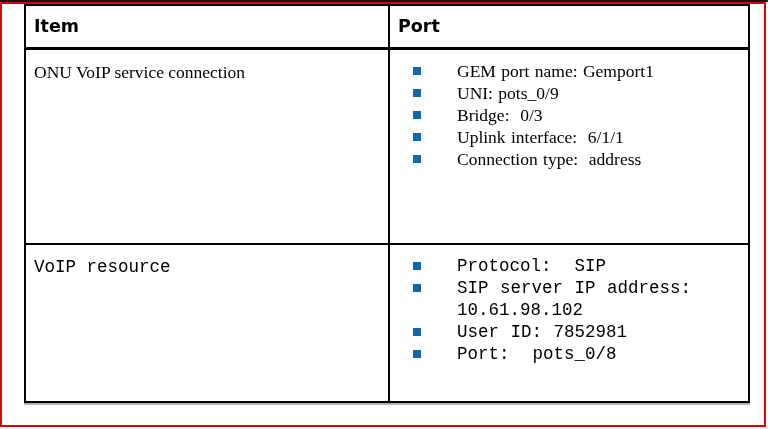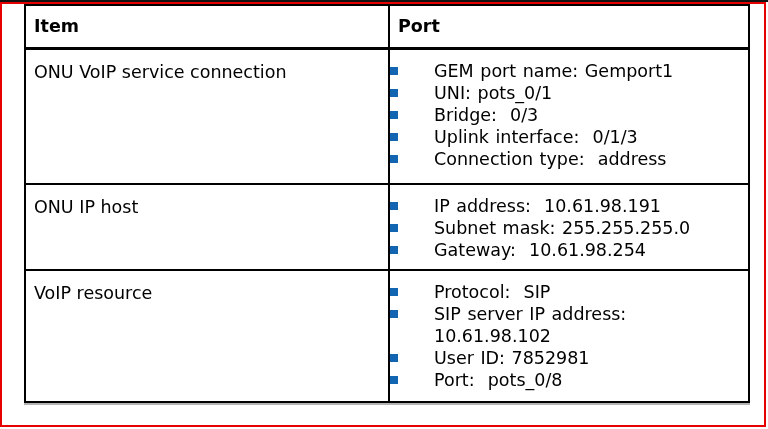--- a/index.html
+++ b/index.html
@@ -61,21 +61,21 @@
     padding: 10px 6px 8px 0;
   }
   ul.bullet-list {
     margin: 0;
     padding: 0;
     list-style: none;
   }
   ul.bullet-list li {
     display: flex;
     align-items: flex-start;
-    padding-left: 0;
+    padding-left: 23px;
   }
   .bullet-sq {
     flex: 0 0 auto;
     width: 8px;
     height: 8px;
     margin-top: 7px;
     background: var(--bullet, #1265b0);
   }
   .li-text {
     margin-left: 36px;
@@ -94,67 +94,48 @@
       <col class="c-item">
       <col class="c-data">
     </colgroup>
     <thead>
       <tr>
         <th>Item</th>
         <th>Port</th>
       </tr>
     </thead>
     <tbody>
-      <tr style="height:136px;">
+      <tr style="height:164px;font-family:Liberation Serif, serif;">
         <td class="item-cell">ONU VoIP service connection</td>
         <td class="data-cell">
           <ul class="bullet-list">
             <li>
               <span class="bullet-sq"></span>
               <span class="li-text">GEM port name: Gemport1</span>
             </li>
             <li>
               <span class="bullet-sq"></span>
-              <span class="li-text">UNI: pots_0/1</span>
+              <span class="li-text">UNI: pots_0/9</span>
             </li>
             <li>
               <span class="bullet-sq"></span>
               <span class="li-text">Bridge:  0/3</span>
             </li>
             <li>
               <span class="bullet-sq"></span>
-              <span class="li-text">Uplink interface:  0/1/3</span>
+              <span class="li-text">Uplink interface:  6/1/1</span>
             </li>
             <li>
               <span class="bullet-sq"></span>
               <span class="li-text">Connection type:  address</span>
             </li>
           </ul>
         </td>
       </tr>
-      <tr style="height:86px;">
-        <td class="item-cell">ONU IP host</td>
-        <td class="data-cell">
-          <ul class="bullet-list">
-            <li>
-              <span class="bullet-sq"></span>
-              <span class="li-text">IP address:  10.61.98.191</span>
-            </li>
-            <li>
-              <span class="bullet-sq"></span>
-              <span class="li-text">Subnet mask: 255.255.255.0</span>
-            </li>
-            <li>
-              <span class="bullet-sq"></span>
-              <span class="li-text">Gateway:  10.61.98.254</span>
-            </li>
-          </ul>
-        </td>
-      </tr>
-      <tr style="height:132px;">
+      <tr style="height:132px;font-family:Liberation Mono, monospace;">
         <td class="item-cell">VoIP resource</td>
         <td class="data-cell">
           <ul class="bullet-list">
             <li>
               <span class="bullet-sq"></span>
               <span class="li-text">Protocol:  SIP</span>
             </li>
             <li>
               <span class="bullet-sq"></span>
               <span class="li-text">SIP server IP address:

